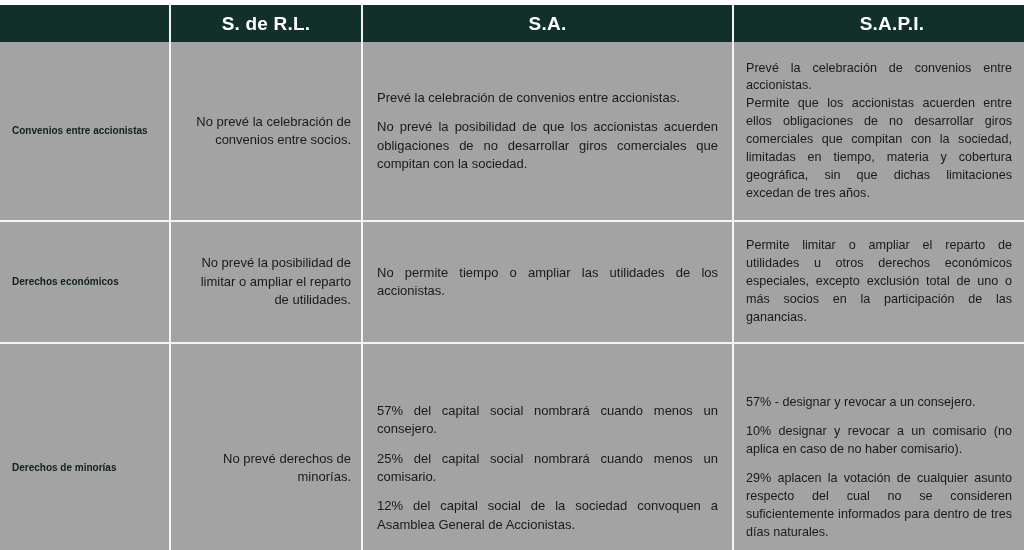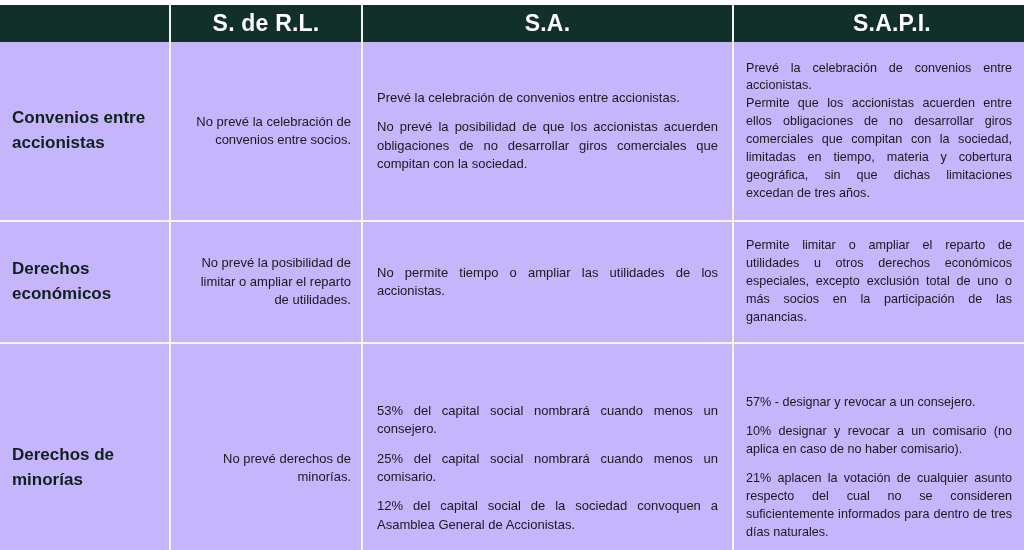--- a/index.html
+++ b/index.html
@@ -34,49 +34,49 @@
   
   col.c-topic  { width: 170px; }
   col.c-srl    { width: 192px; }
   col.c-sa     { width: 371px; }
   col.c-sapi   { width: 291px; }
 
   
   thead th {
     background: #12302a;
     color: #ffffff;
-    font-size: 23px;
+    font-size: 19px;
     font-weight: bold;
     text-align: center;
     vertical-align: middle;
     height: 37px;
     padding: 0 6px;
     border-right: 2px solid #f2f2f2;
     letter-spacing: 0.2px;
   }
   thead th.blank { border-right: 2px solid #f2f2f2; }
   thead th:last-child { border-right: none; padding-left: 32px; }
 
   
   tbody td {
-    background: #c4b5fd;
+    background: #a3a3a3;
     color: #1a1a1a;
     vertical-align: middle;
     border-right: 2px solid #f4f4f4;
     border-bottom: 2px solid #f4f4f4;
     padding: 8px 12px;
     font-size: 13px;
     line-height: 1.42;
   }
   tbody td:last-child { border-right: none; }
   tbody tr:last-child td { border-bottom: none; }
 
   td.topic {
     font-weight: bold;
-    font-size: 17px;
+    font-size: 10px;
     color: #10201a;
     text-align: left;
     padding-left: 12px;
     padding-right: 6px;
     line-height: 1.45;
   }
 
   td.srl {
     text-align: right;
     padding-left: 14px;
@@ -167,27 +167,27 @@
       </tr>
 
       <tr class="row-3">
         <td class="topic">Derechos de minorías</td>
 
         <td class="srl">
           <p>No prevé derechos de minorías.</p>
         </td>
 
         <td class="sa">
-          <p>53% del capital social nombrará cuando menos un consejero.</p>
+          <p>57% del capital social nombrará cuando menos un consejero.</p>
           <p>25% del capital social nombrará cuando menos un comisario.</p>
           <p>12% del capital social de la sociedad convoquen a Asamblea General de Accionistas.</p>
         </td>
 
         <td class="sapi">
           <p>57%  - designar y revocar a un consejero.</p>
           <p>10% designar y revocar a un comisario (no aplica en caso de no haber comisario).</p>
-          <p>21% aplacen la votación de cualquier asunto respecto del cual no se consideren suficientemente informados para dentro de tres días naturales.</p>
+          <p>29% aplacen la votación de cualquier asunto respecto del cual no se consideren suficientemente informados para dentro de tres días naturales.</p>
         </td>
       </tr>
 
     </tbody>
   </table>
 </div>
 
 </body></html>

